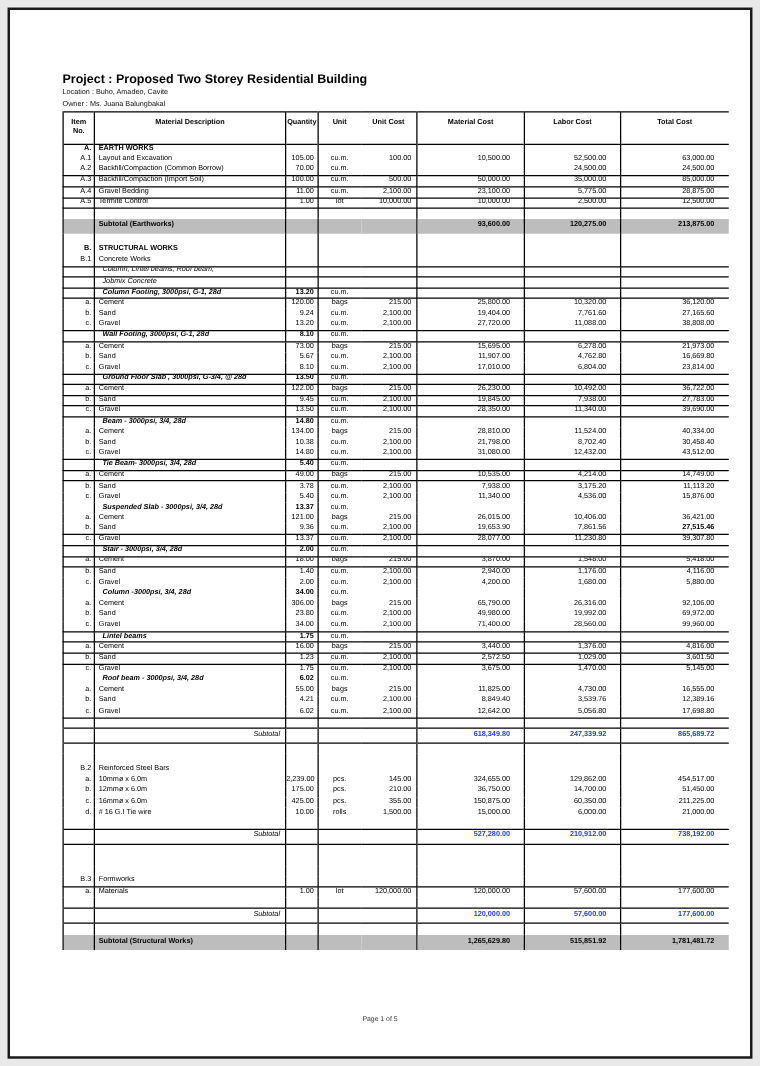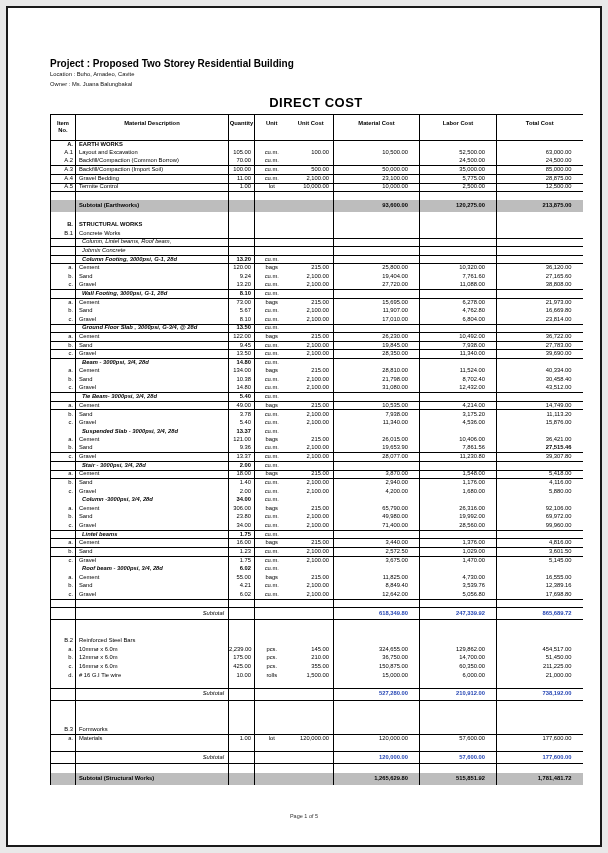--- a/index.html
+++ b/index.html
@@ -83,21 +83,20 @@
   }
 </style>
 </head>
 <body>
 
 <div class="page">
   <div class="content">
     <div class="project">Project : Proposed Two Storey Residential Building</div>
     <div class="subline">Location :  Buho, Amadeo, Cavite</div>
     <div class="subline">Owner :  Ms. Juana Balungbakal</div>
-    <div class="doc-title">DIRECT COST</div>
 
     <table class="cost">
       <colgroup>
         <col class="w-no">
           <col class="w-desc">
           <col class="w-qty">
           <col class="w-unit">
         <col class="w-ucost">
           <col class="w-mcost">
           <col class="w-lcost">

